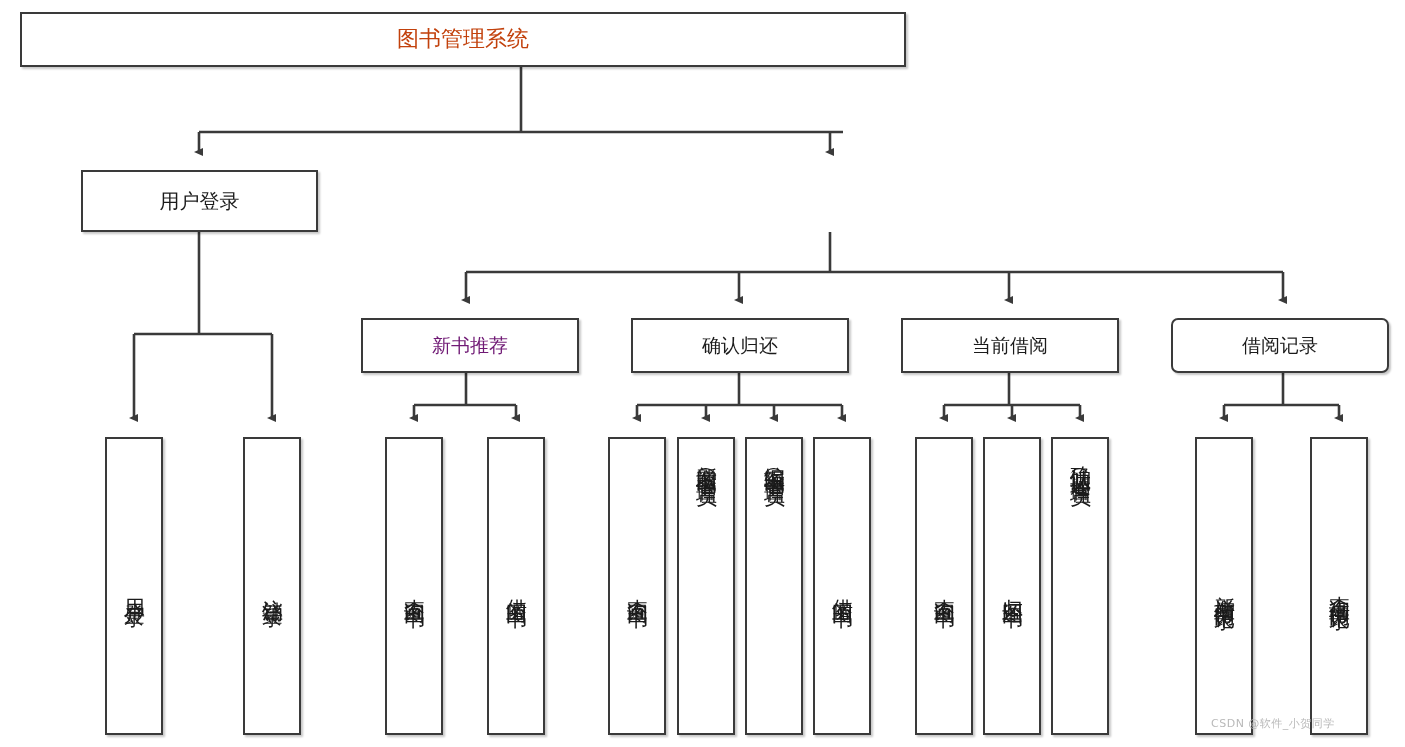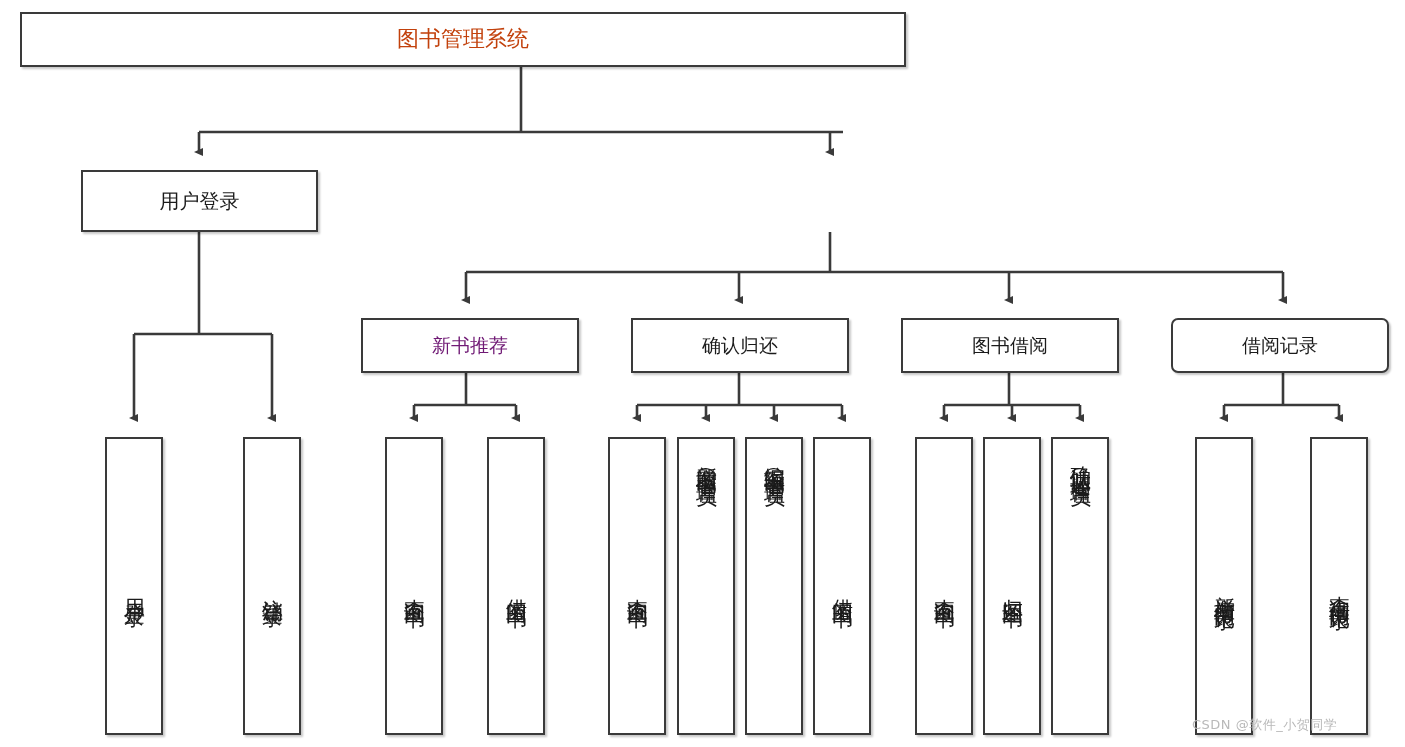--- a/index.html
+++ b/index.html
@@ -72,24 +72,25 @@
     justify-content: center;
     width: 100%;
   }
   .leaf-wrap.top {
     align-items: flex-start;
     padding-top: 6px;
     box-sizing: border-box;
   }
   .watermark {
     position: absolute;
-    font-size: 13px;
+    font-size: 11px;
     color: #b9b9b9;
     white-space: nowrap;
     letter-spacing: 0.5px;
+    margin-left: 19px;
   }
 </style>
 </head>
 <body style="background: rgb(255, 255, 255);">
 
 <div id="canvas">
 
   <svg id="connectors" viewBox="0 0 1405 747" xmlns="http://www.w3.org/2000/svg">
     <defs>
       <marker id="arrow" markerWidth="10" markerHeight="10" refX="5" refY="5" orient="auto" markerUnits="userSpaceOnUse">
@@ -148,21 +149,21 @@
     <span>用户登录</span>
   </div>
 
   <div class="node node-sub" style="left: 361px; top: 318px; width: 218px; height: 55px; border-color: rgb(58, 58, 58); color: #701a75;">
     <span>新书推荐</span>
   </div>
   <div class="node node-sub" style="left: 631px; top: 318px; width: 218px; height: 55px; border-color: rgb(58, 58, 58); color: rgb(27, 27, 27);">
     <span>确认归还</span>
   </div>
   <div class="node node-sub" style="left: 901px; top: 318px; width: 218px; height: 55px; border-color: rgb(58, 58, 58); color: rgb(27, 27, 27);">
-    <span>图书借阅</span>
+    <span>当前借阅</span>
   </div>
   <div class="node node-sub" style="left: 1171px; top: 318px; width: 218px; height: 55px; border-color: rgb(58, 58, 58); color: rgb(27, 27, 27); border-radius: 7px;">
     <span>借阅记录</span>
   </div>
 
   <div class="node node-leaf" style="left: 105px; top: 437px; width: 58px; height: 298px; border-color: rgb(58, 58, 58); color: rgb(27, 27, 27);">
     <div class="leaf-wrap">
         <span class="vlabel">用户登录</span>
       </div>
   </div>

